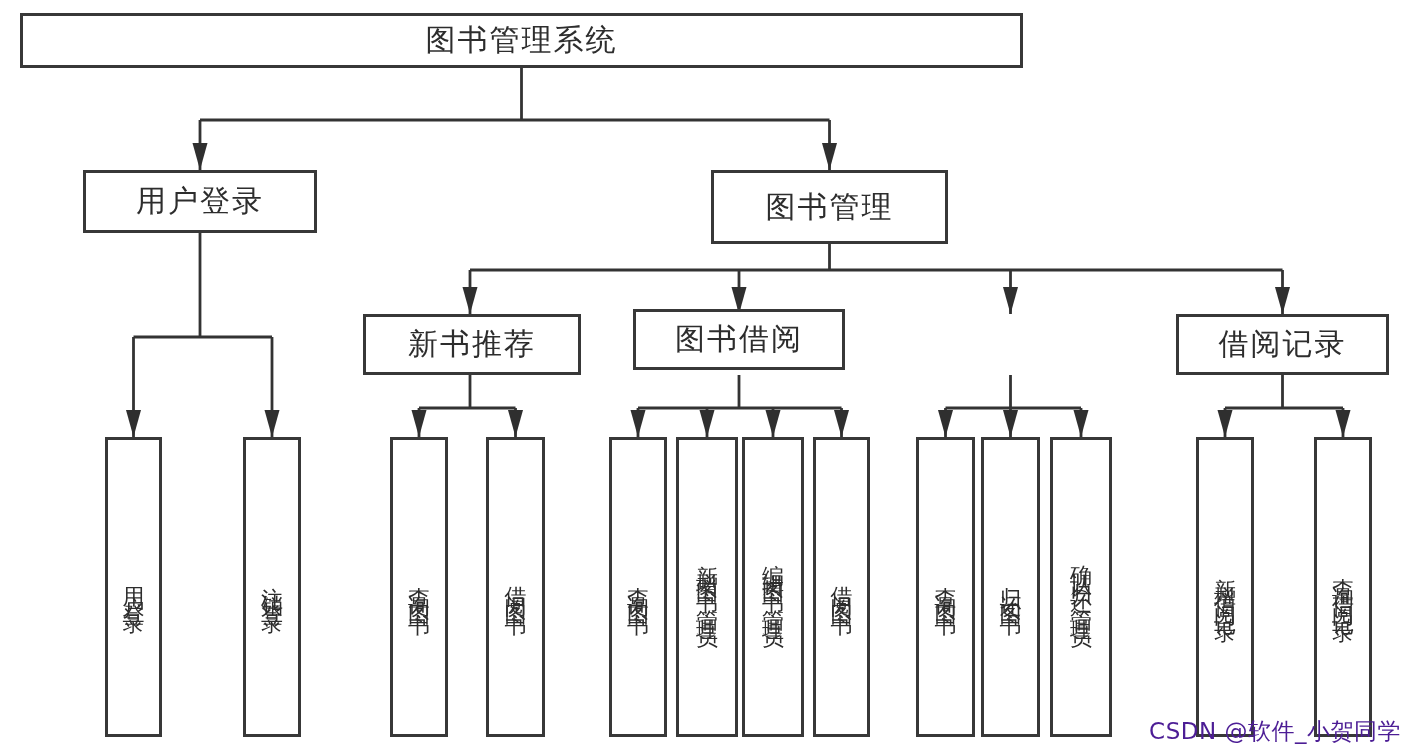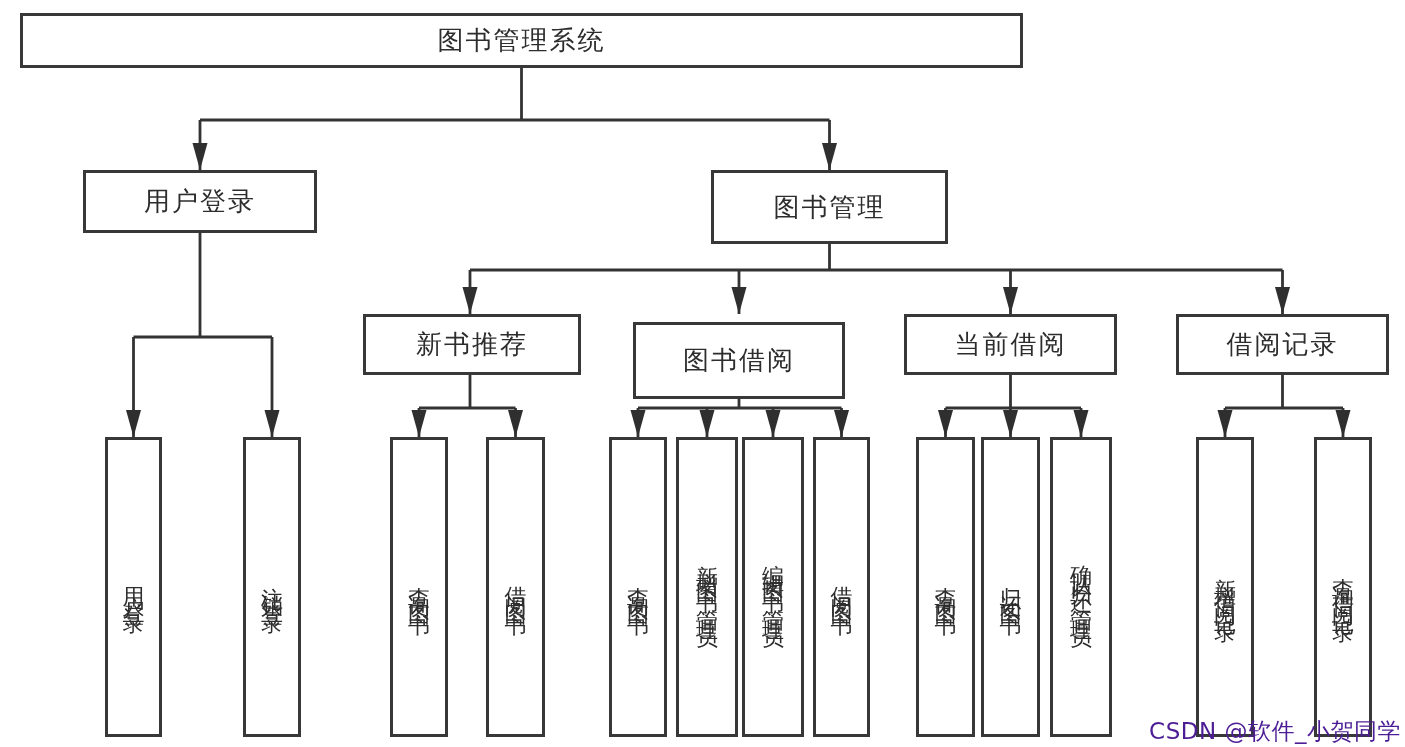--- a/index.html
+++ b/index.html
@@ -31,21 +31,21 @@
     box-sizing: border-box;
     background: #ffffff;
     border: 3px solid #383838;
     color: #2d2d2d;
     display: flex;
     align-items: center;
     justify-content: center;
     z-index: 2;
   }
   .node.h {
-    font-size: 26px;
+    font-size: 30px;
     letter-spacing: 2px;
     white-space: nowrap;
   }
   .node.v {
     writing-mode: vertical-rl;
     text-orientation: mixed;
     font-size: 22px;
     letter-spacing: 9px;
     line-height: 1;
   }
@@ -126,22 +126,21 @@
     <polygon points="1217.5,410 1232.5,410 1225,437"></polygon>
     <polygon points="1335.5,410 1350.5,410 1343,437"></polygon>
   </svg>
 
   <div class="node h" style="left:20px; top:13px; width:1003px; height:55px">图书管理系统</div>
 
   <div class="node h" style="left:83px; top:170px; width:234px; height:63px">用户登录</div>
   <div class="node h" style="left:711px; top:170px; width:237px; height:74px">图书管理</div>
 
   <div class="node h" style="left:363px; top:314px; width:218px; height:61px">新书推荐</div>
-  <div class="node h" style="left:633px; top:322px; width:212px; height:77px">图书借阅</div>
-  <div class="node h" style="left:904px; top:314px; width:213px; height:61px">当前借阅</div>
+  <div class="node h" style="left:633px; top:309px; width:212px; height:61px">图书借阅</div>
   <div class="node h" style="left:1176px; top:314px; width:213px; height:61px">借阅记录</div>
 
   <div class="node v" style="left:105px; top:437px; width:57px; height:300px">用户登录</div>
   <div class="node v" style="left:243px; top:437px; width:58px; height:300px">注销登录</div>
 
   <div class="node v" style="left:390px; top:437px; width:58px; height:300px">查询图书</div>
   <div class="node v" style="left:486px; top:437px; width:59px; height:300px">借阅图书</div>
 
   <div class="node v" style="left:609px; top:437px; width:58px; height:300px">查询图书</div>
   <div class="node v" style="left:676px; top:437px; width:62px; height:300px">新增图书（管理员）</div>

